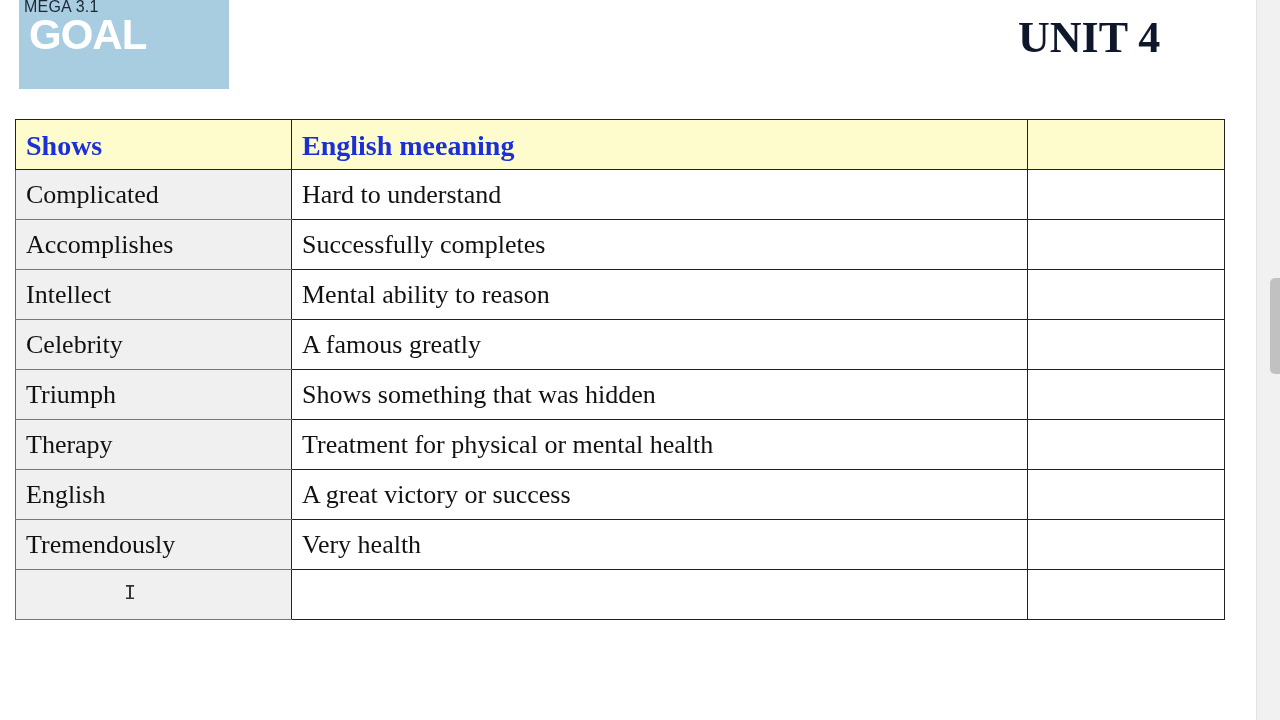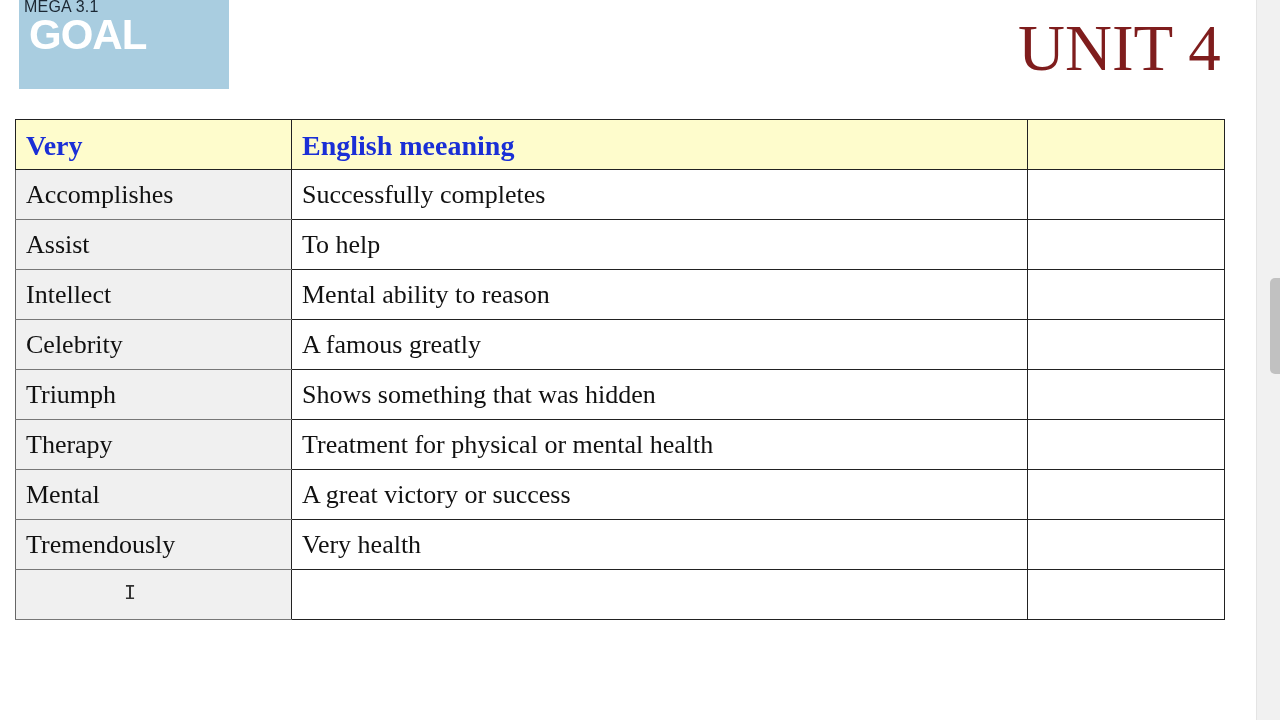--- a/index.html
+++ b/index.html
@@ -19,21 +19,21 @@
     }
     .logo-big {
       position: absolute; left: 10px; top: 14px;
       font-family: "Liberation Sans", "DejaVu Sans", sans-serif;
       font-weight: bold; font-size: 42px; color: #ffffff; letter-spacing: -1px; line-height: 1;
     }
 
     .unit-title {
       position: absolute; left: 1018px; top: 16px;
       font-family: "Liberation Serif", "DejaVu Serif", serif;
-      font-weight: normal; font-size: 65px; color: #7f1d1d; line-height: 1;
+      font-weight: bold; font-size: 44px; color: #0f172a; line-height: 1;
     }
 
     table.vocab {
       position: absolute; left: 15px; top: 119px;
       border-collapse: collapse; table-layout: fixed;
       width: 1209px;
     }
     table.vocab td, table.vocab th {
       border: 1.5px solid #222;
       height: 50px; padding: 0 10px;
@@ -77,34 +77,34 @@
   <div class="unit-title">UNIT 4</div>
 
   <table class="vocab">
     <colgroup>
         <col class="c1">
         <col class="c2">
         <col class="c3">
       </colgroup>
     <thead>
       <tr>
-        <th>Very</th>
+        <th>Shows</th>
         <th>English meeaning</th>
         <th></th>
       </tr>
     </thead>
     <tbody>
       <tr>
-        <td class="word">Accomplishes</td>
-        <td>Successfully completes</td>
+        <td class="word">Complicated</td>
+        <td>Hard to understand</td>
         <td></td>
       </tr>
       <tr>
-        <td class="word">Assist</td>
-        <td>To help</td>
+        <td class="word">Accomplishes</td>
+        <td>Successfully completes</td>
         <td></td>
       </tr>
       <tr>
         <td class="word">Intellect</td>
         <td>Mental ability to reason</td>
         <td></td>
       </tr>
       <tr>
         <td class="word">Celebrity</td>
         <td>A famous greatly</td>
@@ -114,21 +114,21 @@
         <td class="word">Triumph</td>
         <td>Shows something that was hidden</td>
         <td></td>
       </tr>
       <tr>
         <td class="word">Therapy</td>
         <td>Treatment for physical or mental health</td>
         <td></td>
       </tr>
       <tr>
-        <td class="word">Mental</td>
+        <td class="word">English</td>
         <td>A great victory or success</td>
         <td></td>
       </tr>
       <tr>
         <td class="word">Tremendously</td>
         <td>Very health</td>
         <td></td>
       </tr>
       <tr>
         <td class="word"></td>

